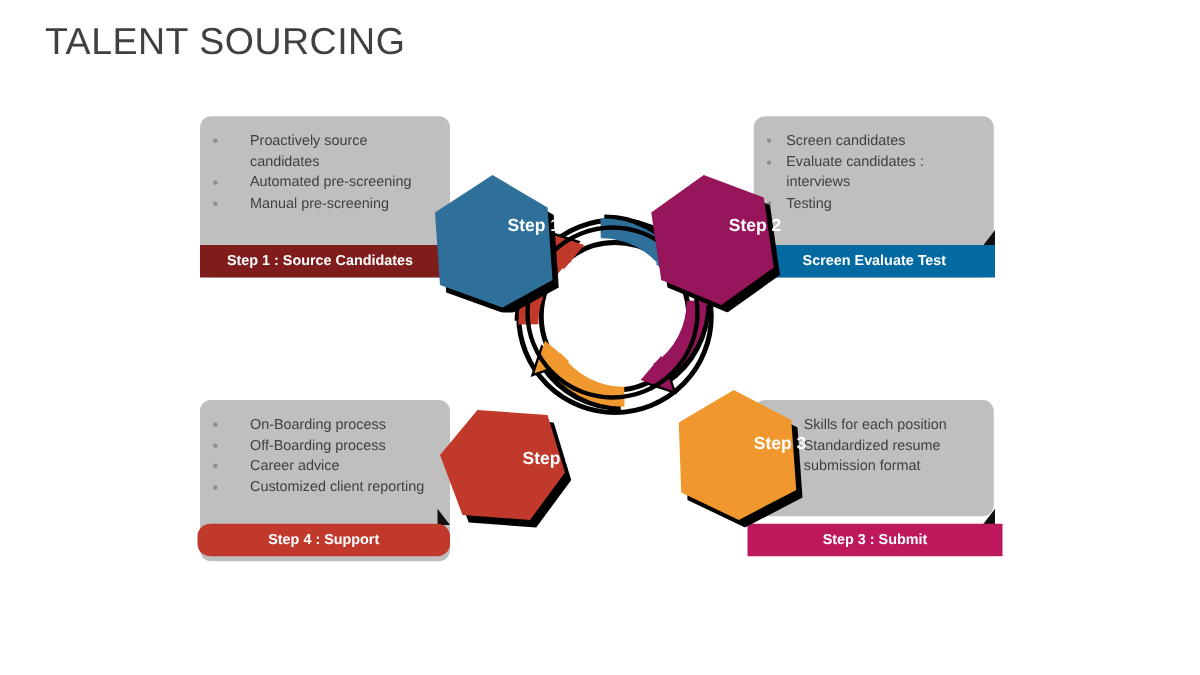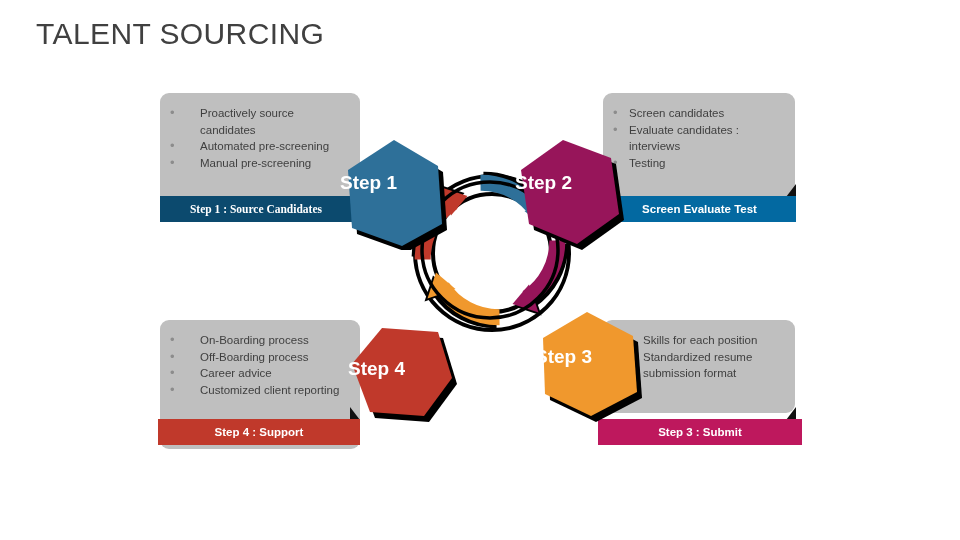--- a/index.html
+++ b/index.html
@@ -84,24 +84,24 @@
   }
 
   
   .hex-wrap {
     position: absolute;
     z-index: 8;
   }
   .hex-label {
     position: absolute;
     left: 0; right: 0;
-    text-align: left;
+    text-align: right;
     color: #ffffff;
     font-weight: bold;
-    font-size: 19px;
+    font-size: 14px;
     z-index: 9;
     pointer-events: none;
     white-space: nowrap;
   }
 
   
   #cycle {
     position: absolute;
     left: 390px;
     top: 150px;
@@ -124,21 +124,21 @@
     <div class="bullet-row">
       <span class="bullet-dot">•</span>
       <span class="bullet-text">Automated pre-screening</span>
     </div>
     <div class="bullet-row">
       <span class="bullet-dot">•</span>
       <span class="bullet-text">Manual pre-screening</span>
     </div>
   </div>
 </div>
-<div class="band" style="left:160px; top:196px; width:192px; background:#0c4a6e;font-family:Liberation Serif, serif;">
+<div class="band" style="left:160px; top:196px; width:192px; background:#7f1d1d;">
   <span>Step 1 : Source Candidates</span>
 </div>
 
 <div class="card" style="left:603px; top:93px; width:192px; height:129px;">
   <div class="card-bullets indent-narrow">
     <div class="bullet-row">
       <span class="bullet-dot">•</span>
       <span class="bullet-text">Screen candidates</span>
     </div>
     <div class="bullet-row">
@@ -187,21 +187,21 @@
       <span class="bullet-dot">•</span>
       <span class="bullet-text">Career advice</span>
     </div>
     <div class="bullet-row">
       <span class="bullet-dot">•</span>
       <span class="bullet-text">Customized client reporting</span>
     </div>
   </div>
 </div>
 <div class="fold" style="left:350px; top:407px; border-right:10px solid transparent; border-bottom:13px solid #111111;"></div>
-<div class="band" style="left:158px; top:419px; width:202px; background:#C0392B;">
+<div class="band" style="left:158px; top:419px; width:202px; background:#C0392B;border-radius:10px;">
   <span>Step 4 : Support</span>
 </div>
 
 <div class="hex-wrap" style="left:340px; top:136px; width:108px; height:114px;">
   <svg width="108" height="114" viewBox="0 0 108 114">
     <polygon points="54,4 98,30 102,88 62,110 12,92 8,34" fill="#000000" transform="translate(5,6)"></polygon>
     <polygon points="54,4 98,30 102,88 62,110 12,92 8,34" fill="#2E7099"></polygon>
   </svg>
 </div>
 <div class="hex-label" style="left:340px; top:172px; width:108px;">Step 1</div>

